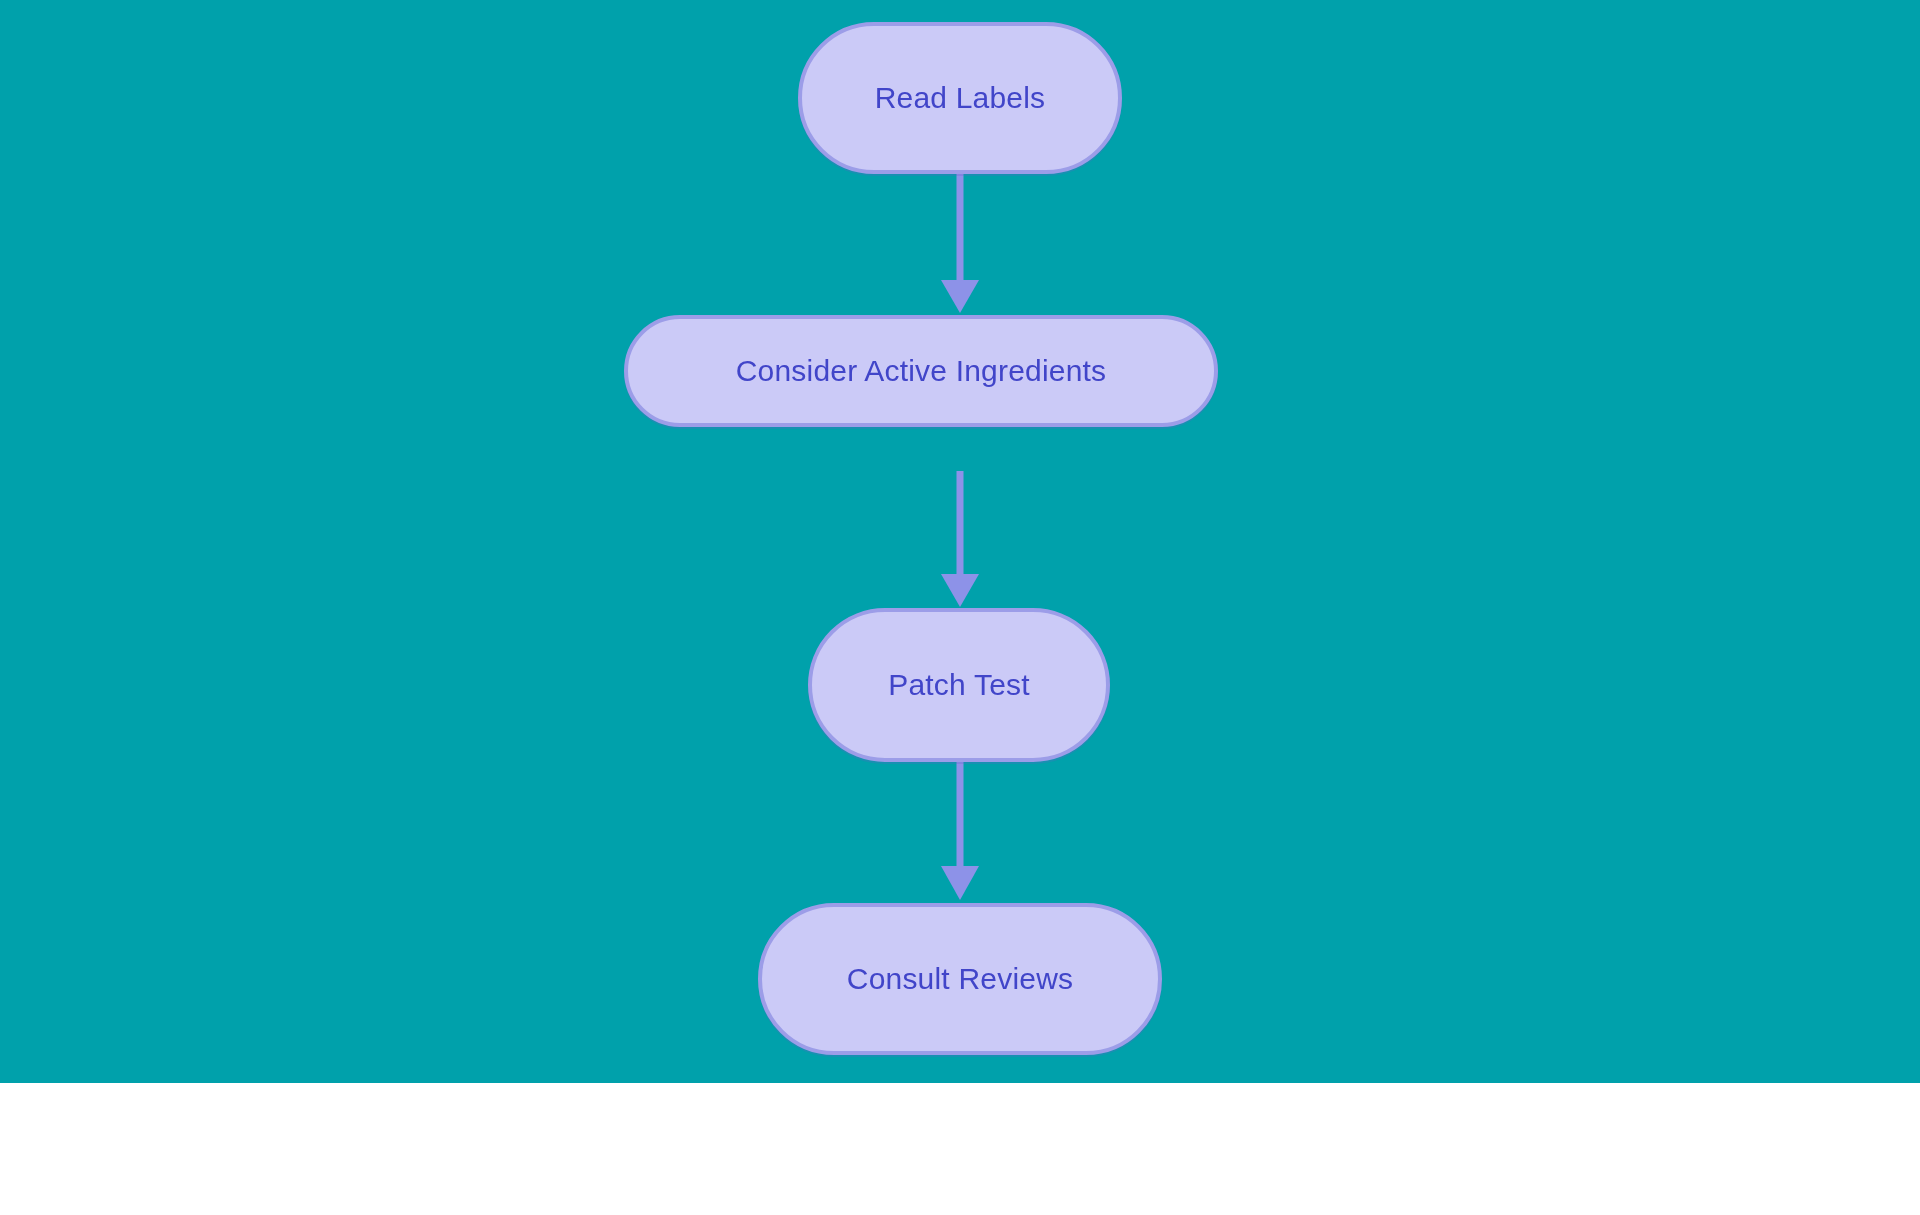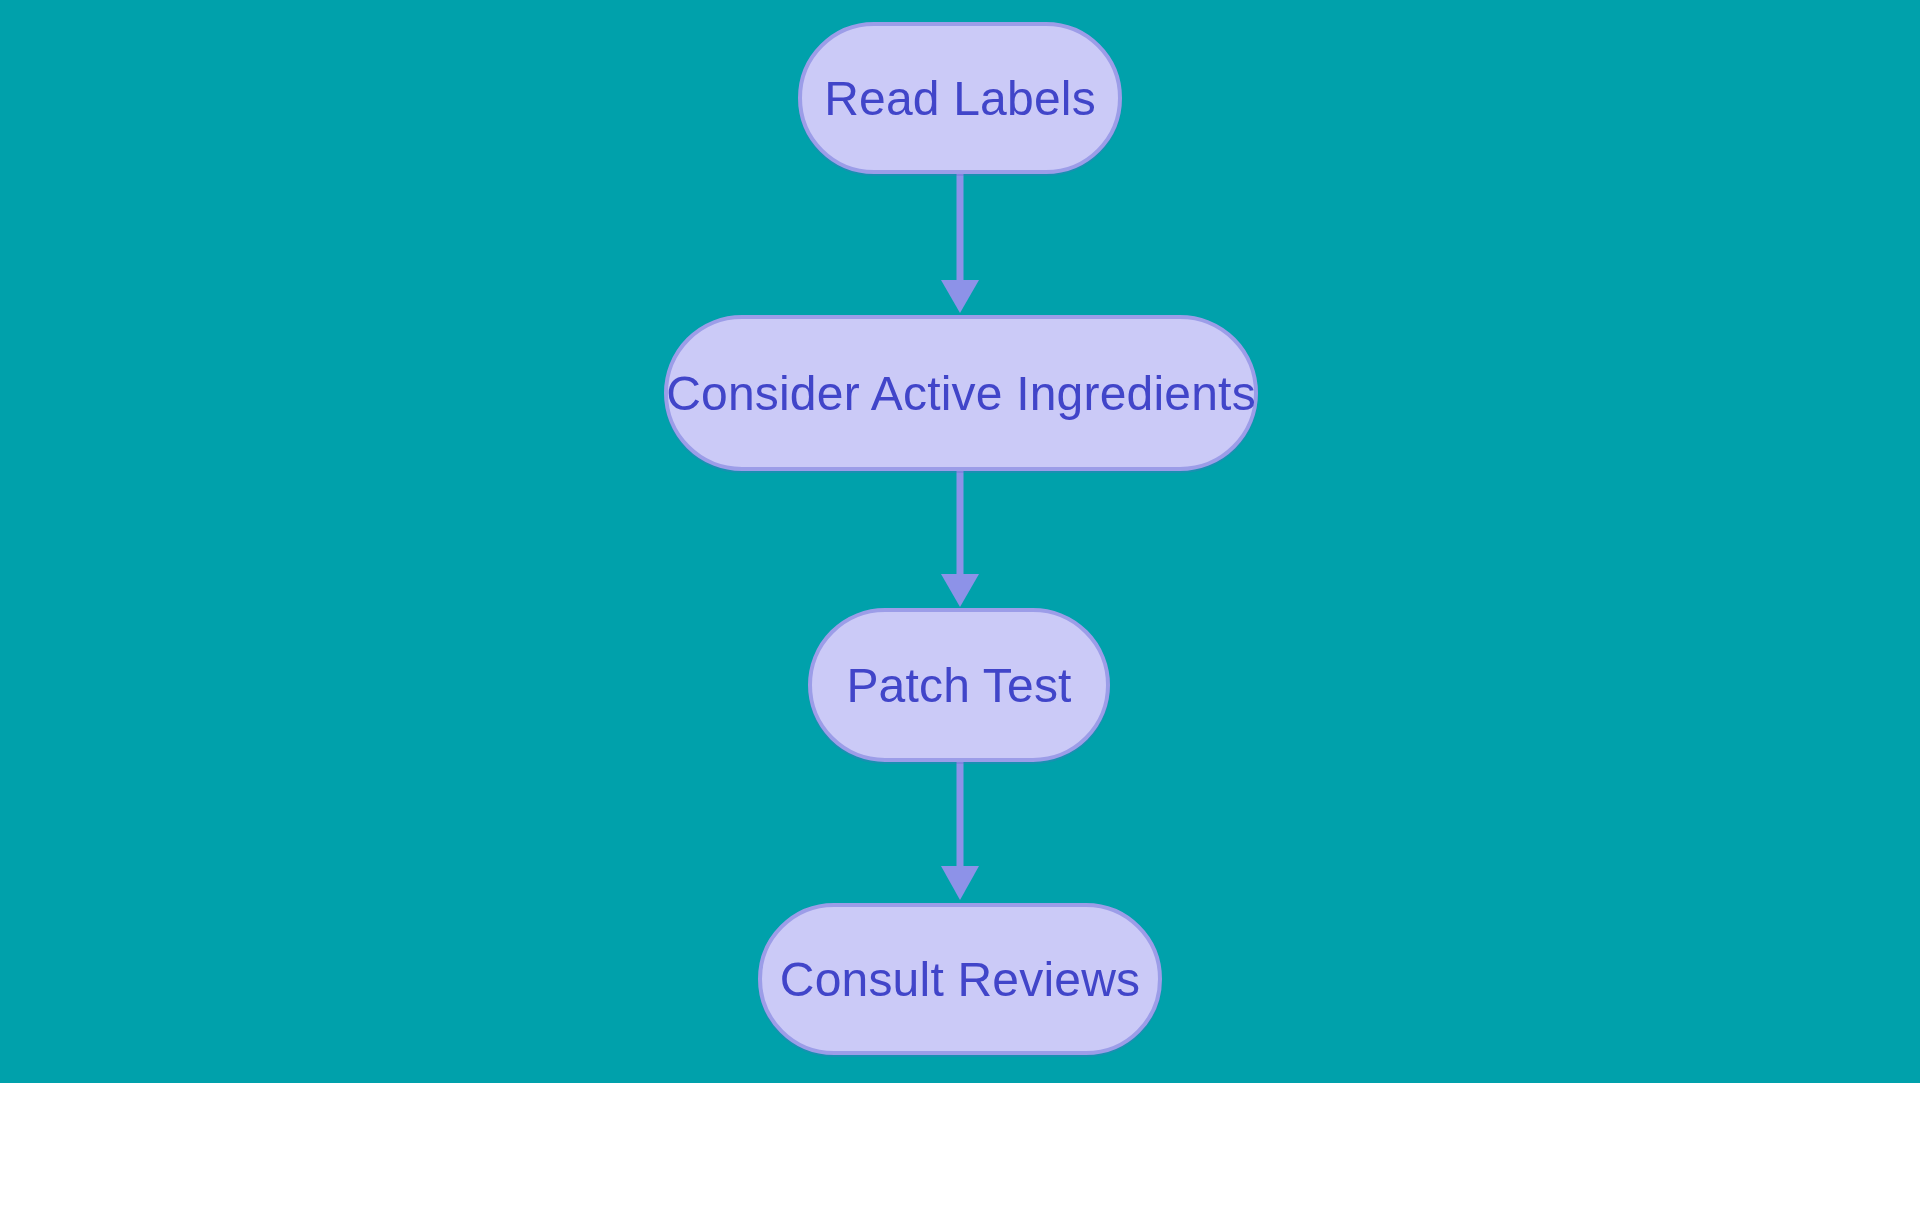--- a/index.html
+++ b/index.html
@@ -55,28 +55,28 @@
   }
   .flow-node {
     position: absolute;
     display: flex;
     align-items: center;
     justify-content: center;
     background: var(--node-fill);
     border: 4px solid var(--node-border);
     border-radius: 999px;
     color: var(--node-text);
-    font-size: 48px;
+    font-size: 30px;
     letter-spacing: 0.2px;
     text-align: center;
     white-space: nowrap;
     box-shadow: 0 2px 0 rgba(100, 97, 200, 0.25);
   }
   .node-1 { left: 798px; top: 22px;  width: 324px; height: 152px; }
-  .node-2 { left: 664px; top: 315px; width: 594px; height: 156px; }
+  .node-2 { left: 624px; top: 315px; width: 594px; height: 112px; }
   .node-3 { left: 808px; top: 608px; width: 302px; height: 154px; align-items: center; }
   .node-4 { left: 758px; top: 903px; width: 404px; height: 152px; }
 </style>
 </head>
 <body>
 
 <div class="diagram-canvas">
 
   <svg class="arrows" width="1920" height="1083" viewBox="0 0 1920 1083">
     <g>

